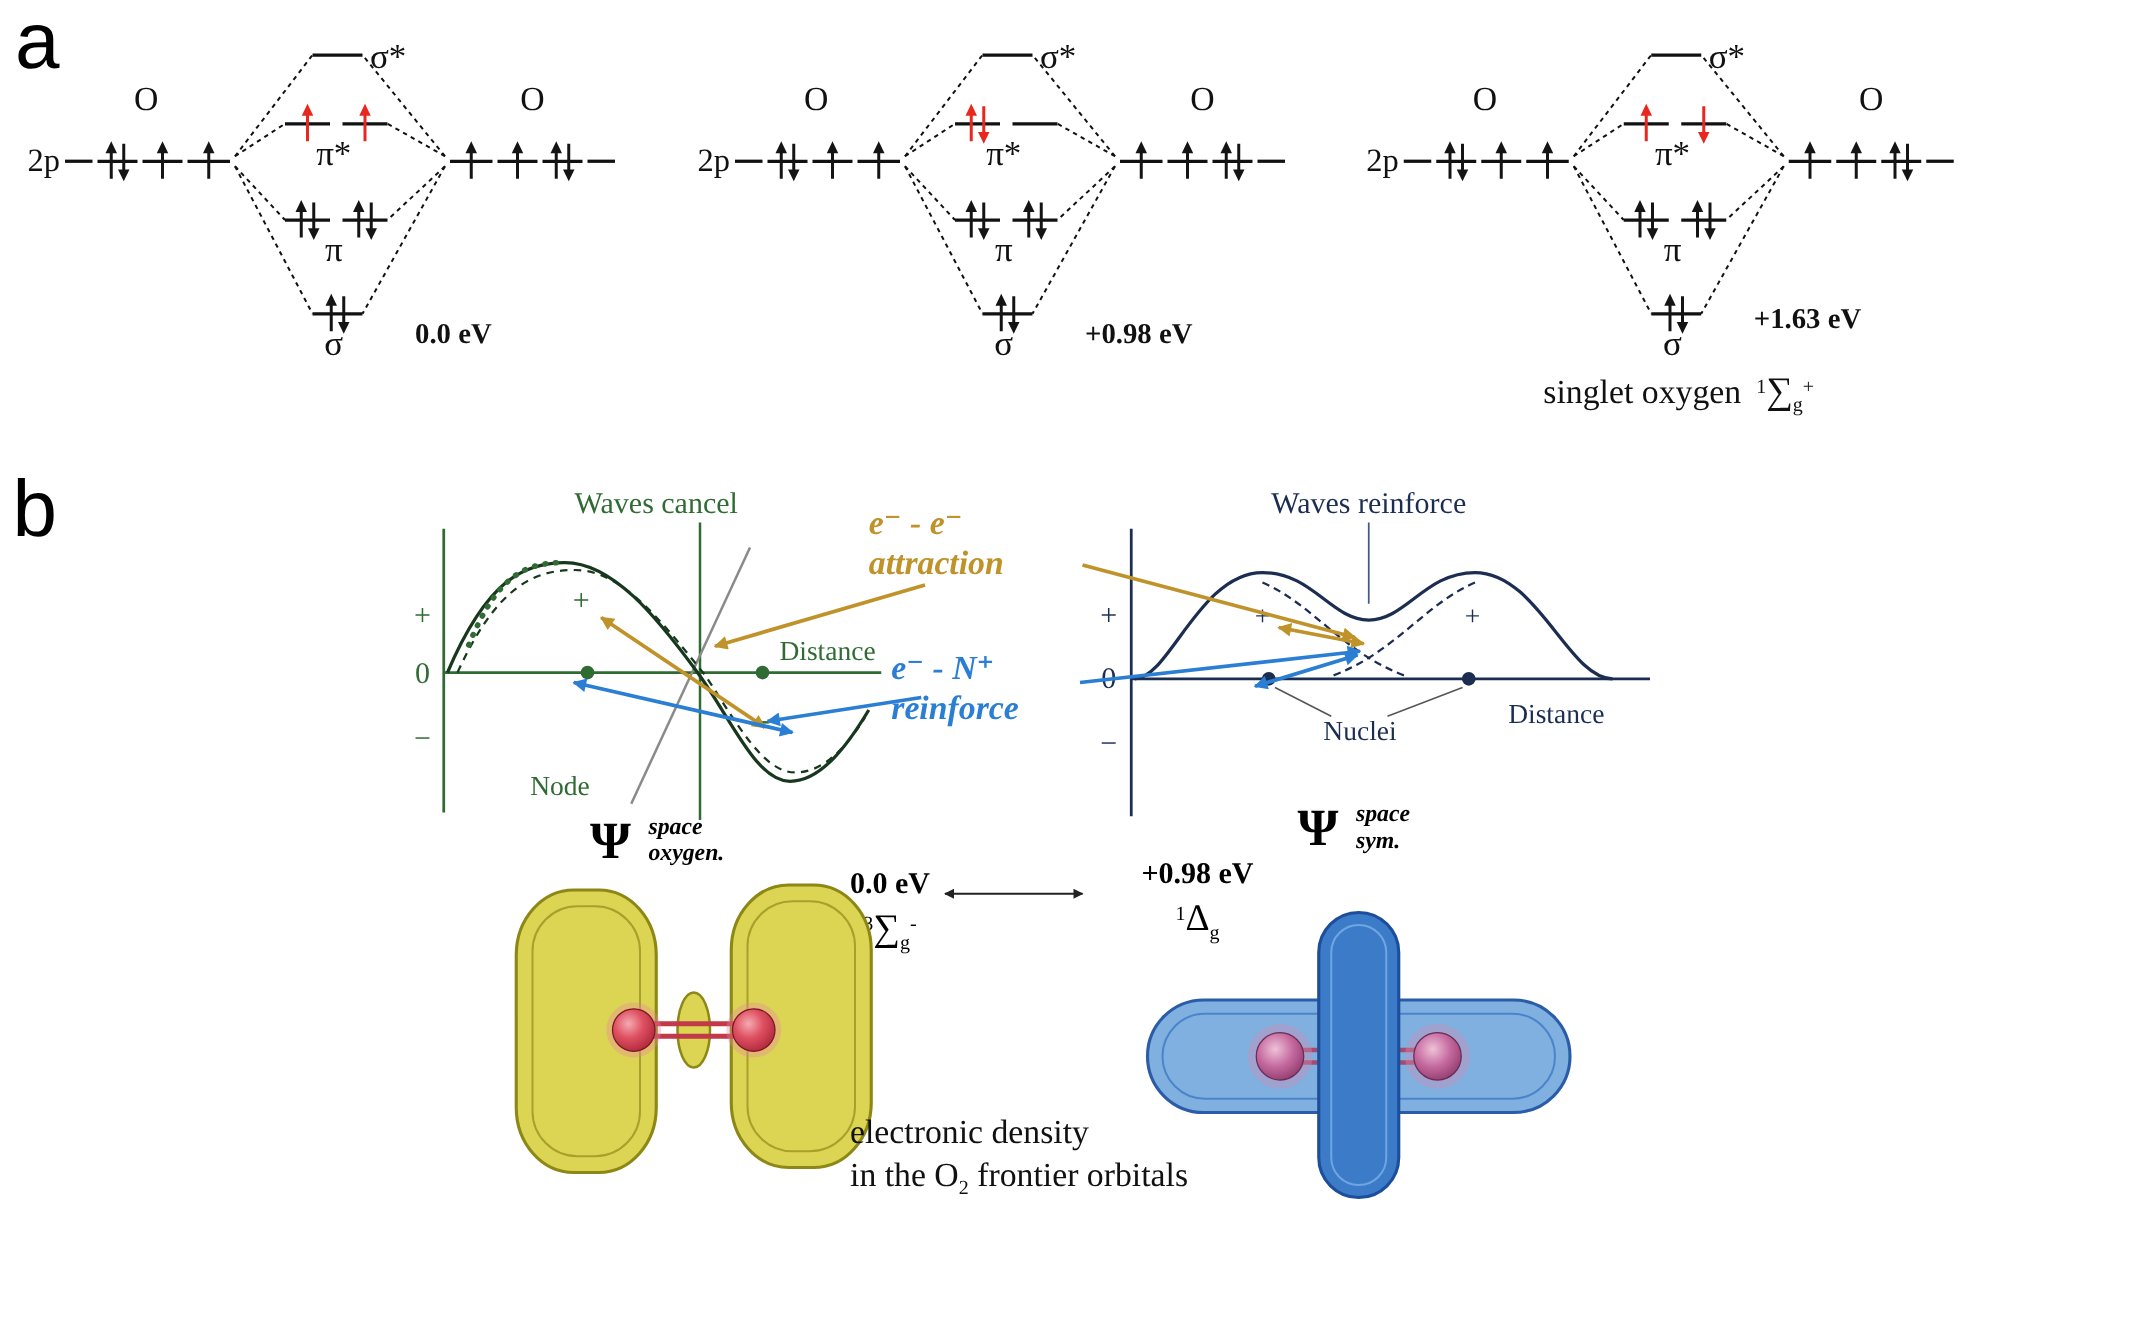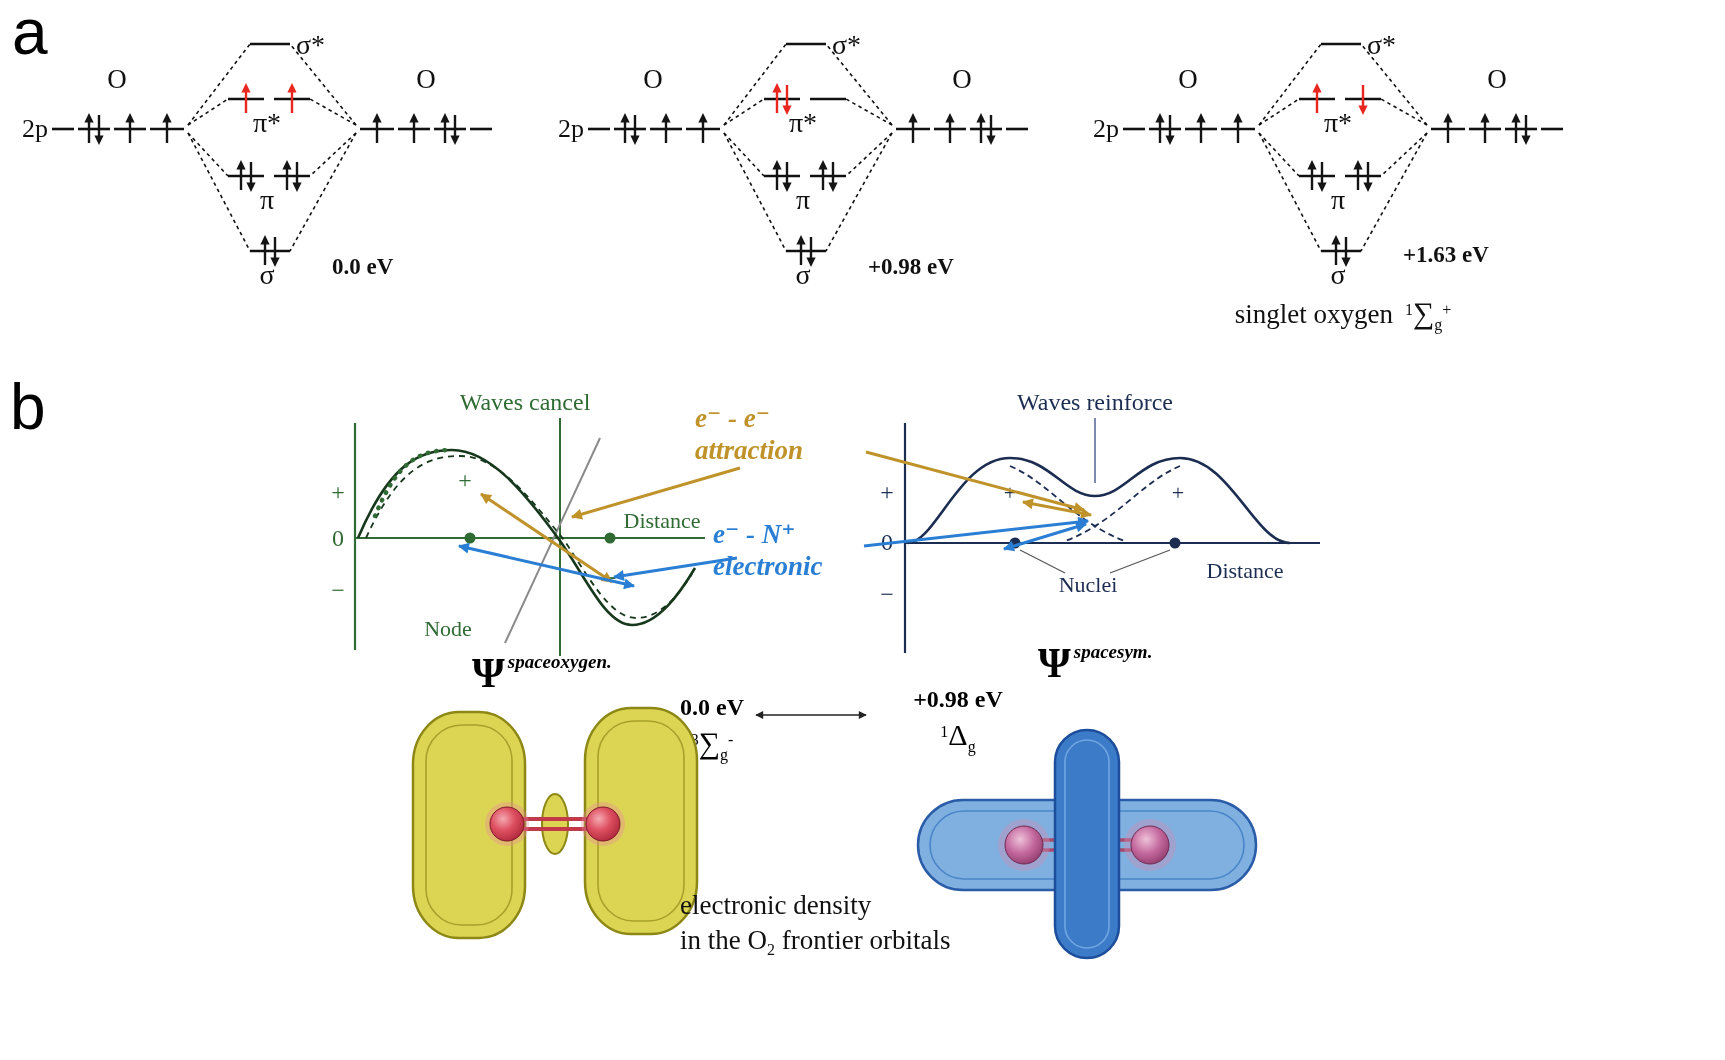--- a/index.html
+++ b/index.html
@@ -30,22 +30,22 @@
 
   
   .g-green text{fill:#2f6b33}
   .g-green .curve{stroke:#17381c;fill:none}
   .g-navy text{fill:#1c2d52}
   .ann{position:absolute;width:210px;text-align:left;font-weight:bold;font-style:italic;line-height:1.2;font-size:27px}
   .ann.gold{color:#c0922a}
   .ann.blue{color:#2a7fd4}
   .psi-label{position:absolute;display:flex;align-items:flex-start;color:#000}
   .psi-label .psi{font-size:42px;font-weight:bold;line-height:1}
-  .psi-label .stack{display:flex;font-size:19px;font-style:italic;
-                    font-weight:bold;line-height:1.1;margin-left:3px;margin-top:0}
+  .psi-label .stack{display:flex;flex-direction:column;font-size:19px;font-style:italic;
+                    font-weight:bold;line-height:1.1;margin-left:14px;margin-top:0}
   .energy-val{position:absolute;text-align:center;font-weight:bold;font-size:24px;color:#000}
   .energy-term{position:absolute;text-align:center;font-size:23px;color:#000}
   .bottom-caption{position:absolute;text-align:left;font-size:27px;line-height:1.3;color:#111}
   .bottom-caption sub{font-size:16px;vertical-align:-6px}
 </style>
 </head>
 <body>
 
 <svg width="0" height="0" style="position:absolute" aria-hidden="true">
   <defs>
@@ -291,21 +291,21 @@
   <text x="228" y="204" text-anchor="middle" font-size="22" fill="#111">Nuclei</text>
   <text x="385" y="190" text-anchor="middle" font-size="22" fill="#111">Distance</text>
 </svg>
 
 <div class="ann gold" style="left:695px;top:402px">
   <div>e⁻ - e⁻</div>
   <div>attraction</div>
 </div>
 <div class="ann blue" style="left:713px;top:518px">
   <div>e⁻ - N⁺</div>
-  <div>electronic</div>
+  <div>reinforce</div>
 </div>
 
 <div class="psi-label" style="left:472px;top:652px">
   <span class="psi">Ψ</span>
   <span class="stack">
     <span>space</span>
     <span>oxygen.</span>
   </span>
 </div>
 <div class="psi-label" style="left:1038px;top:642px">

